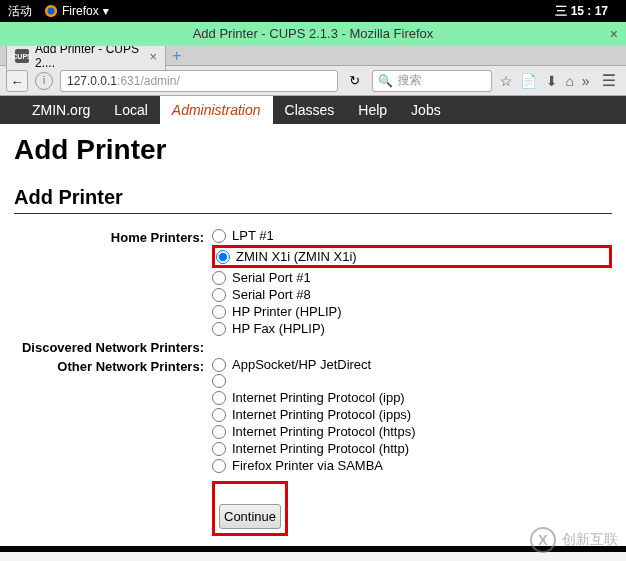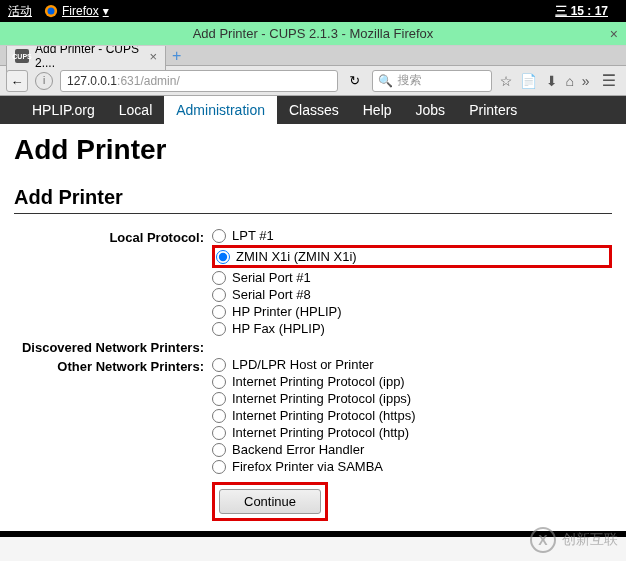--- a/index.html
+++ b/index.html
@@ -1,19 +1,19 @@
 <!DOCTYPE html>
 <html><head>
   <meta charset="utf-8">
   <style>
     * { margin: 0; padding: 0; box-sizing: border-box; }
     body { font-family: Arial, sans-serif; font-size: 13px; background: #f5f5f5; width: 626px; height: 561px; overflow: hidden; position: relative; }
     
     
-    .system-bar { background: #000; color: #fff; height: 22px; display: flex; align-items: center; padding: 0 8px; font-size: 12px; text-decoration: underline; }
+    .system-bar { background: #000; color: #fff; height: 22px; display: flex; align-items: center; padding: 0 8px; font-size: 12px; }
     .system-bar-left { display: flex; gap: 12px; align-items: center; }
     .system-bar-center { flex: 1; text-align: right; padding-right: 10px; font-weight: bold; }
     .firefox-logo { display: inline-flex; align-items: flex-start; gap: 4px; }
     .firefox-icon-svg { width: 14px; height: 14px; }
     
     
     .window-title { background: #86efac; height: 24px; display: flex; align-items: center; justify-content: center; font-size: 13px; color: #333; border-bottom: 1px solid #ccc; position: relative; }
     .window-close { position: absolute; right: 8px; cursor: pointer; font-size: 14px; color: #555; }
     
     
@@ -31,37 +31,37 @@
     .url-gray { color: #999; }
     .reload-btn { width: 22px; height: 22px; display: flex; align-items: center; justify-content: center; cursor: pointer; margin: 0 2px; }
     .search-box { width: 120px; height: 22px; border: 1px solid #aaa; border-radius: 3px; background: #fff; padding: 0 6px; display: flex; align-items: center; font-size: 12px; color: #999; gap: 4px; }
     .toolbar-icons { display: flex; gap: 8px; padding: 0 4px; color: #555; font-size: 14px; align-items: center; }
     .toolbar-icon { cursor: pointer; }
     .hamburger { margin-left: 4px; font-size: 16px; }
     
     
     .cups-nav { background: #333; height: 28px; display: flex; align-items: center; padding: 0 20px; gap: 0; }
     .cups-nav-item { color: #fff; padding: 6px 12px; font-size: 14px; cursor: pointer; }
-    .cups-nav-item.active { background: #fff; color: #0369a1; }
+    .cups-nav-item.active { background: #fff; color: #c2410c; font-style: italic; }
     
     
     .content { background: #fff; padding: 10px 14px; }
     .page-title { font-size: 28px; font-weight: bold; margin-bottom: 20px; }
     .section-title { font-size: 20px; font-weight: bold; border-bottom: 1px solid #333; padding-bottom: 4px; margin-bottom: 14px; }
     
     .printer-form { display: grid; grid-template-columns: 190px auto; gap: 2px 8px; }
     .form-label { text-align: right; font-weight: bold; font-size: 13px; padding-top: 2px; }
     .radio-list { display: flex; flex-direction: column; gap: 2px; }
     .radio-item { display: flex; align-items: center; gap: 6px; font-size: 13px; }
     .radio-item input[type="radio"] { width: 14px; height: 14px; }
     .highlighted { border: 3px solid #d00; padding: 1px 1px; display: inline-flex; }
     
     .continue-wrap { margin-top: 6px; }
     .continue-highlight { border: 3px solid #d00; padding: 4px; display: inline-block; }
-    .continue-btn { padding: 4px 24px; background: linear-gradient(#f0f0f0, #ddd); border: 1px solid #999; border-radius: 3px; font-size: 13px; cursor: pointer; }
+    .continue-btn { padding: 4px 4px; background: linear-gradient(#f0f0f0, #ddd); border: 1px solid #999; border-radius: 3px; font-size: 13px; cursor: pointer; margin-top: 16px; }
     
     
     .watermark { position: absolute; bottom: 8px; right: 8px; display: flex; align-items: center; gap: 6px; color: #888; font-size: 14px; opacity: 0.6; }
     .watermark-logo { width: 26px; height: 26px; border: 2px solid #888; border-radius: 50%; display: flex; align-items: center; justify-content: center; font-weight: bold; font-size: 14px; }
     
     .black-strip { background: #000; height: 6px; }
   </style>
 </head>
 <body>
 
@@ -110,35 +110,34 @@
     <span class="toolbar-icon">☆</span>
     <span class="toolbar-icon">📄</span>
     <span class="toolbar-icon">⬇</span>
     <span class="toolbar-icon">⌂</span>
     <span class="toolbar-icon">»</span>
     <span class="toolbar-icon hamburger">☰</span>
   </div>
 </div>
 
 <div class="cups-nav">
-  <span class="cups-nav-item">HPLIP.org</span>
+  <span class="cups-nav-item">ZMIN.org</span>
   <span class="cups-nav-item">Local</span>
   <span class="cups-nav-item active">Administration</span>
   <span class="cups-nav-item">Classes</span>
   <span class="cups-nav-item">Help</span>
   <span class="cups-nav-item">Jobs</span>
-  <span class="cups-nav-item">Printers</span>
 </div>
 
 <div class="content">
   <h1 class="page-title">Add Printer</h1>
   <h2 class="section-title">Add Printer</h2>
 
   <div class="printer-form">
-    <div class="form-label">Local Protocol:</div>
+    <div class="form-label">Home Printers:</div>
     <div class="radio-list">
       <label class="radio-item">
           <input type="radio" name="p" style="">
           <span>LPT #1</span>
         </label>
       <span class="highlighted">
           <label class="radio-item">
             <input type="radio" name="p" checked="" style="">
             <span>ZMIN X1i (ZMIN X1i)</span>
           </label>
@@ -161,41 +160,40 @@
         </label>
     </div>
 
     <div class="form-label">Discovered Network Printers:</div>
     <div></div>
 
     <div class="form-label">Other Network Printers:</div>
     <div class="radio-list">
       <label class="radio-item">
           <input type="radio" name="p" style="">
-          <span>LPD/LPR Host or Printer</span>
+          <span>AppSocket/HP JetDirect</span>
+        </label>
+      <label class="radio-item">
+          <input type="radio" name="p" style="">
         </label>
       <label class="radio-item">
           <input type="radio" name="p" style="">
           <span>Internet Printing Protocol (ipp)</span>
         </label>
       <label class="radio-item">
           <input type="radio" name="p" style="">
           <span>Internet Printing Protocol (ipps)</span>
         </label>
       <label class="radio-item">
           <input type="radio" name="p" style="">
           <span>Internet Printing Protocol (https)</span>
         </label>
       <label class="radio-item">
           <input type="radio" name="p" style="">
           <span>Internet Printing Protocol (http)</span>
-        </label>
-      <label class="radio-item">
-          <input type="radio" name="p" style="">
-          <span>Backend Error Handler</span>
         </label>
       <label class="radio-item">
           <input type="radio" name="p" style="">
           <span>Firefox Printer via SAMBA</span>
         </label>
     </div>
 
     <div></div>
     <div class="continue-wrap">
       <span class="continue-highlight">

